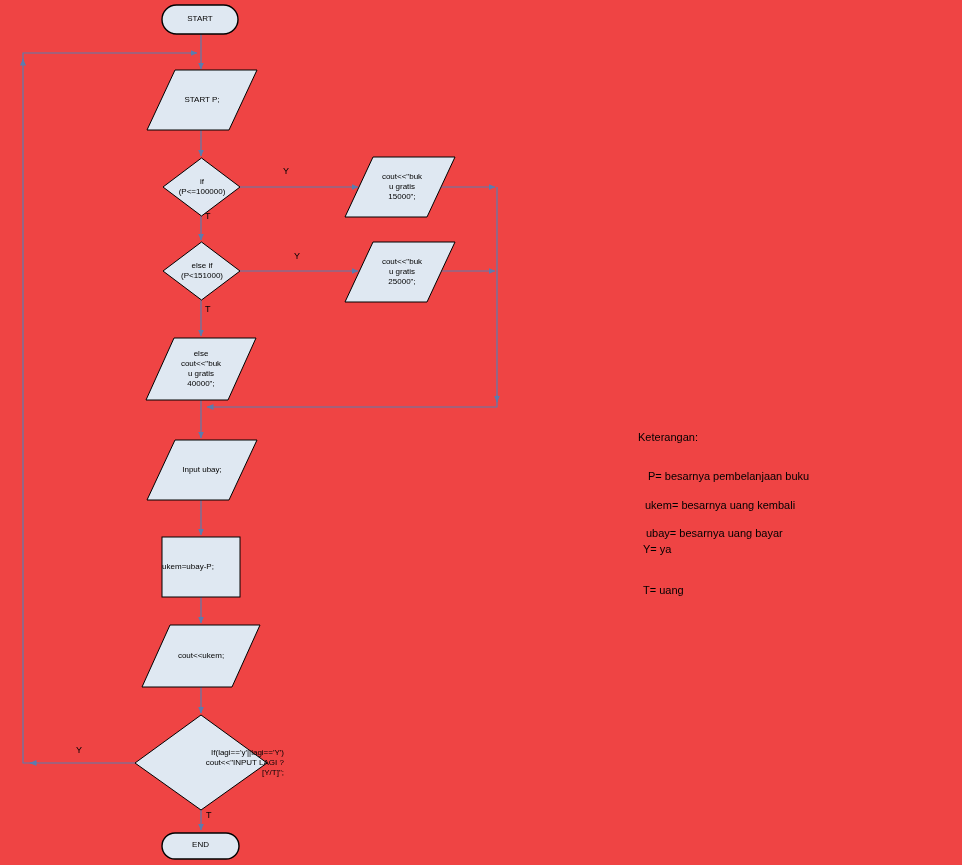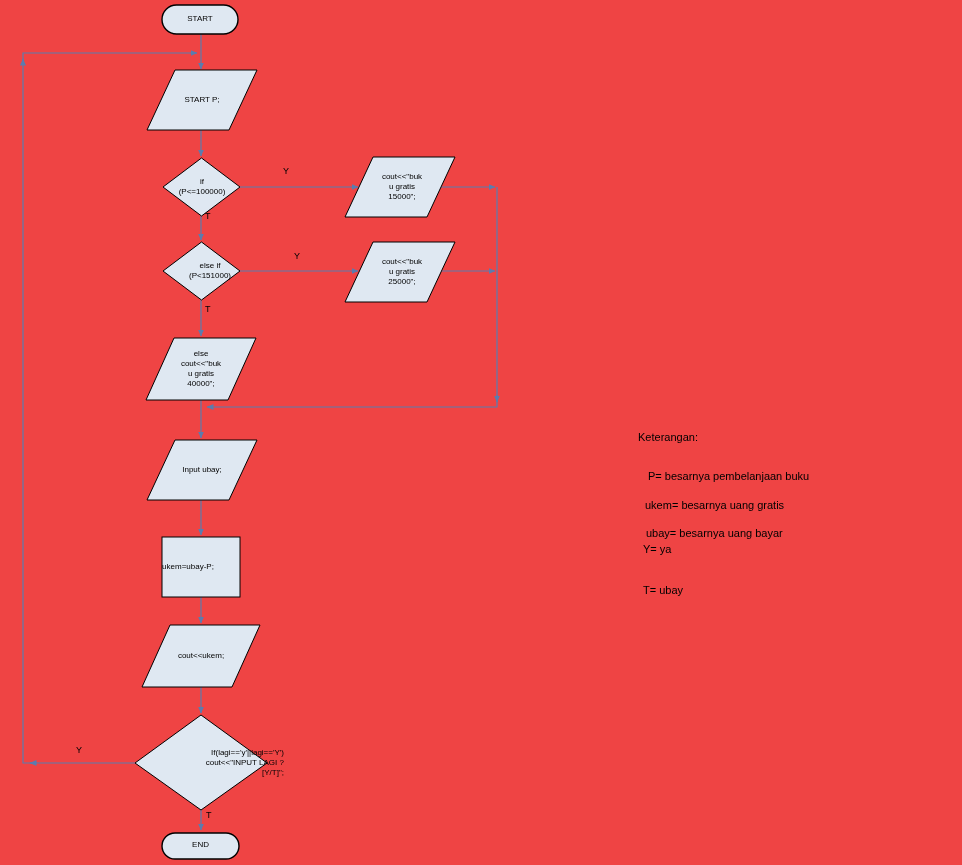--- a/index.html
+++ b/index.html
@@ -63,21 +63,21 @@
     <rect class="shape terminator" x="162" y="833" width="77" height="26" rx="13" ry="13"></rect>
   </svg>
 
   <div class="lbl node-lbl" style="left:162px;top:14px;width:76px;">START</div>
   <div class="lbl node-lbl" style="left:152px;top:95px;width:100px;">START P;</div>
   <div class="lbl node-lbl" style="left:156px;top:177px;width:92px;">if
 (P&lt;=100000)</div>
   <div class="lbl node-lbl" style="left:352px;top:172px;width:100px;">cout&lt;&lt;"buk
 u gratis
 15000";</div>
-  <div class="lbl node-lbl" style="left:164px;top:261px;width:92px;">else if
+  <div class="lbl node-lbl" style="left:156px;top:261px;width:92px;">else if
 (P&lt;151000)</div>
   <div class="lbl node-lbl" style="left:352px;top:257px;width:100px;">cout&lt;&lt;"buk
 u gratis
 25000";</div>
   <div class="lbl node-lbl" style="left:151px;top:349px;width:100px;">else
 cout&lt;&lt;"buk
 u gratis
 40000";</div>
   <div class="lbl node-lbl" style="left:152px;top:465px;width:100px;">Input ubay;</div>
   <div class="lbl node-lbl" style="left:138px;top:562px;width:100px;">ukem=ubay-P;</div>
@@ -89,18 +89,18 @@
 
   <div class="lbl edge-lbl" style="left:283px;top:167px;">Y</div>
   <div class="lbl edge-lbl" style="left:205px;top:212px;">T</div>
   <div class="lbl edge-lbl" style="left:294px;top:252px;">Y</div>
   <div class="lbl edge-lbl" style="left:205px;top:305px;">T</div>
   <div class="lbl edge-lbl" style="left:76px;top:746px;">Y</div>
   <div class="lbl edge-lbl" style="left:206px;top:811px;">T</div>
 
   <div class="legend-title" style="left:605px;top:431px;">Keterangan:</div>
   <div class="legend-item" style="left:648px;top:461px;">P= besarnya pembelanjaan buku</div>
-  <div class="legend-item" style="left:645px;top:490px;">ukem= besarnya uang gratis</div>
+  <div class="legend-item" style="left:645px;top:490px;">ukem= besarnya uang kembali</div>
   <div class="legend-item" style="left:646px;top:518px;">ubay= besarnya uang bayar</div>
   <div class="legend-item" style="left:643px;top:534px;">Y= ya</div>
-  <div class="legend-item" style="left:643px;top:575px;">T= ubay</div>
+  <div class="legend-item" style="left:643px;top:575px;">T= uang</div>
 
 </div>
 
 </body></html>

